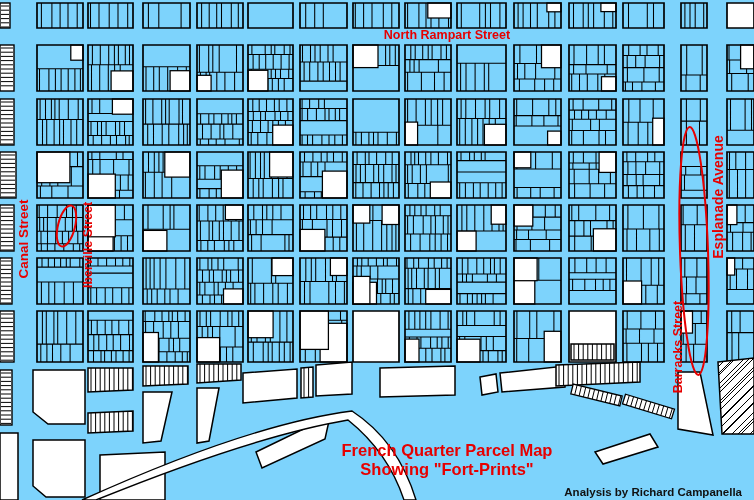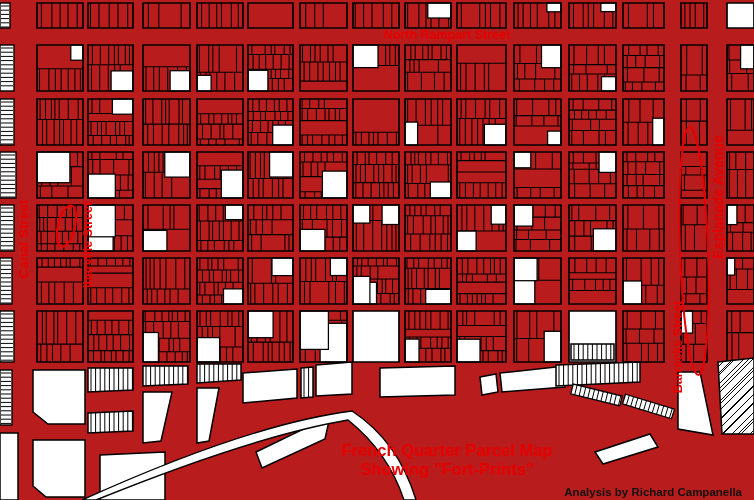--- a/index.html
+++ b/index.html
@@ -1,16 +1,16 @@
 <!DOCTYPE html>
 <html style="--red: #E60000; --ink: #111111;"><head>
 <meta charset="utf-8">
 <style>
   html,body{margin:0;padding:0;background:#888;}
-  .map-wrap{position:relative;width:754px;height:500px;background:#b91c1c;overflow:hidden;}
+  .map-wrap{position:relative;width:754px;height:500px;background:#7dd3fc;overflow:hidden;}
   svg{display:block;}
   .lbl{font-family:"Liberation Sans","DejaVu Sans",sans-serif;font-weight:bold;fill:var(--red,#e60000);}
   .credit{font-family:"Liberation Sans","DejaVu Sans",sans-serif;font-weight:bold;fill:var(--ink,#111);}
 </style>
 </head>
 <body>
 
 <div class="map-wrap">
 <svg id="map-svg" width="754" height="500" viewBox="0 0 754 500">
   <defs id="map-defs">

